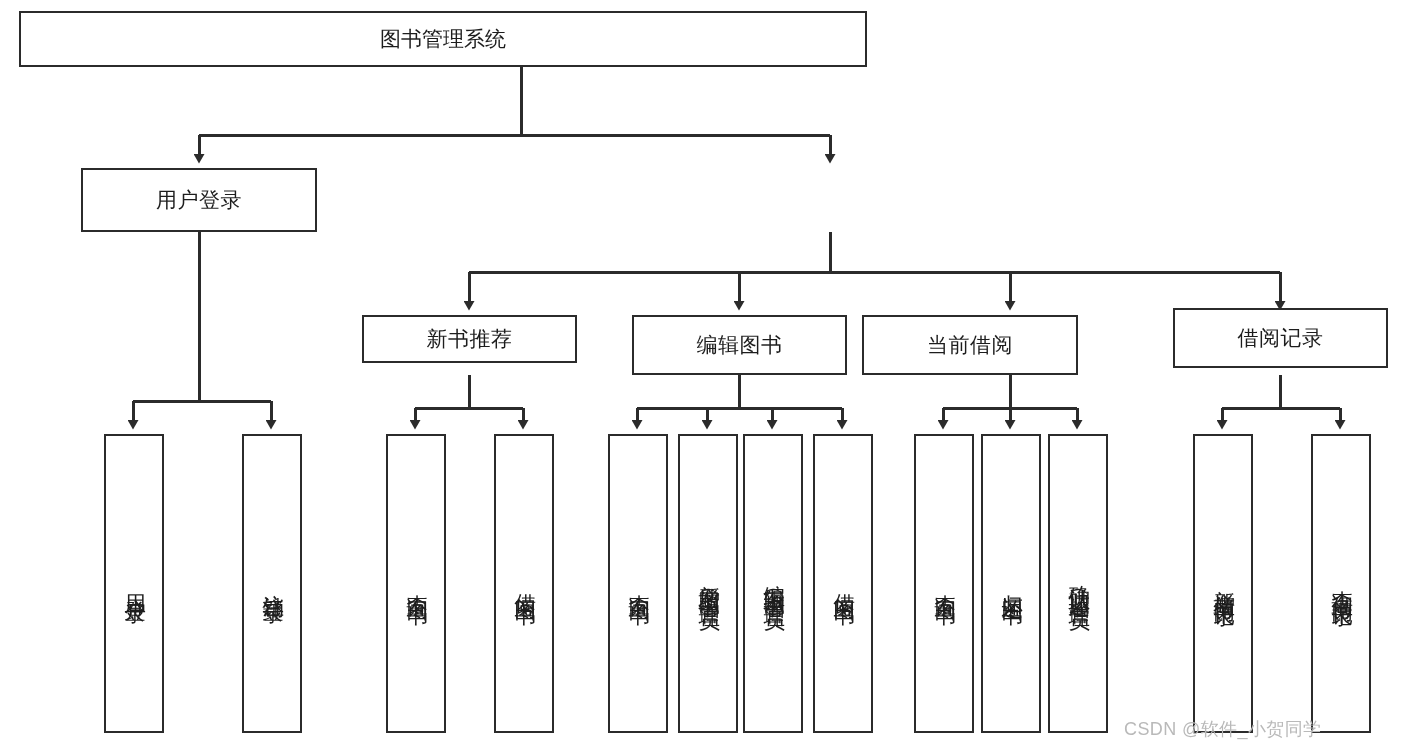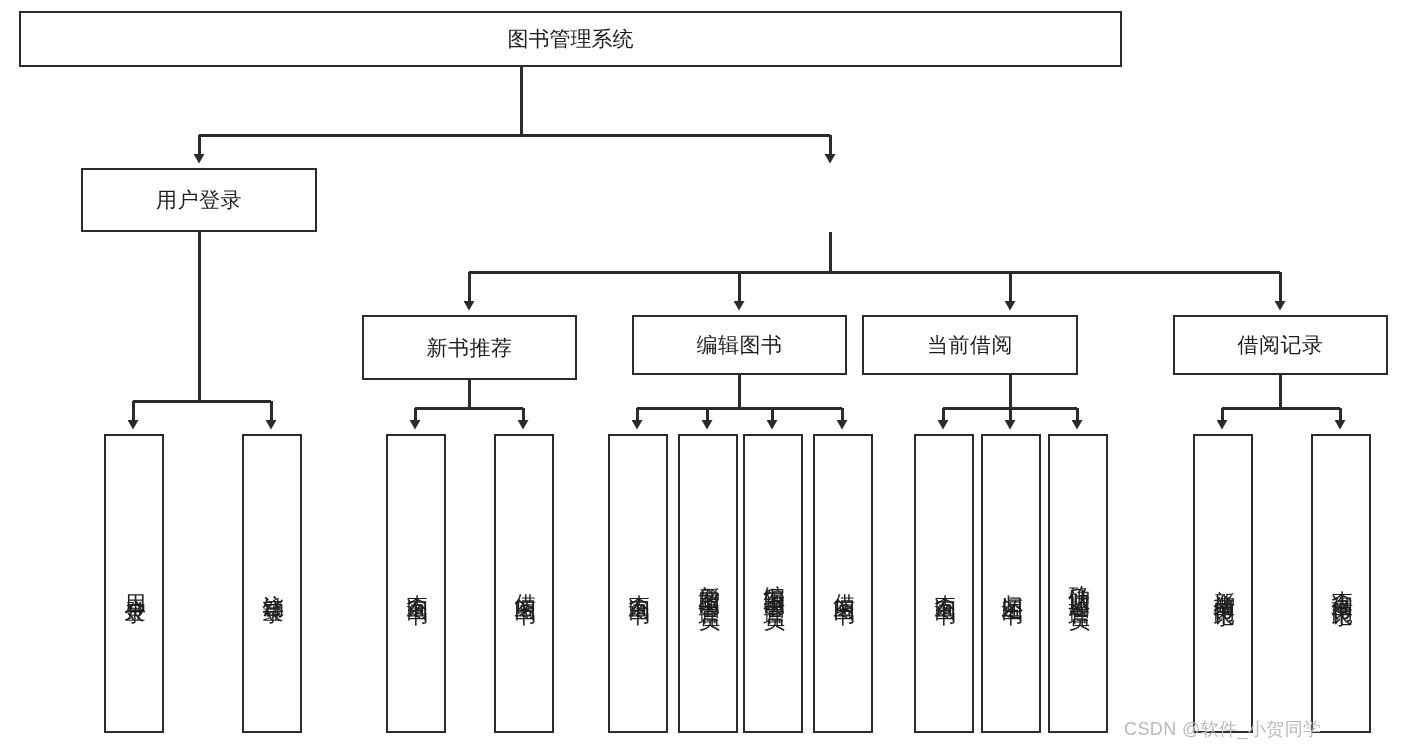--- a/index.html
+++ b/index.html
@@ -117,42 +117,42 @@
       <path d="M1010,408 L1010,422" marker-end="url(#arrow)"></path>
       <path d="M1077,408 L1077,422" marker-end="url(#arrow)"></path>
 
       <path d="M1280,375 L1280,408"></path>
       <path d="M1222,408 L1340,408"></path>
       <path d="M1222,408 L1222,422" marker-end="url(#arrow)"></path>
       <path d="M1340,408 L1340,422" marker-end="url(#arrow)"></path>
     </g>
   </svg>
 
-  <div class="node root" style="left:19px; top:11px; width:1103px; height:56px;align-items:center;">
+  <div class="node root" style="left:19px; top:11px; width:848px; height:56px;align-items:center;">
     <span class="node-label">图书管理系统</span>
   </div>
 
   <div class="node h-node" style="left:81px; top:168px; width:236px; height:64px;">
     <span class="node-label">用户登录</span>
   </div>
 
 
-  <div class="node h-node" style="left:362px; top:315px; width:215px; height:65px;">
+  <div class="node h-node" style="left:362px; top:315px; width:215px; height:48px;">
     <span class="node-label">新书推荐</span>
   </div>
 
   <div class="node h-node" style="left:632px; top:315px; width:215px; height:60px;">
     <span class="node-label">编辑图书</span>
   </div>
 
   <div class="node h-node" style="left:862px; top:315px; width:216px; height:60px;">
     <span class="node-label">当前借阅</span>
   </div>
 
-  <div class="node h-node" style="left:1173px; top:315px; width:215px; height:60px;">
+  <div class="node h-node" style="left:1173px; top:308px; width:215px; height:60px;">
     <span class="node-label">借阅记录</span>
   </div>
 
   <div class="node leaf" style="left:104px; top:434px; width:60px; height:299px;">
     <span class="node-label">用户登录</span>
   </div>
 
   <div class="node leaf" style="left:242px; top:434px; width:60px; height:299px;">
     <span class="node-label">注销登录</span>
   </div>

